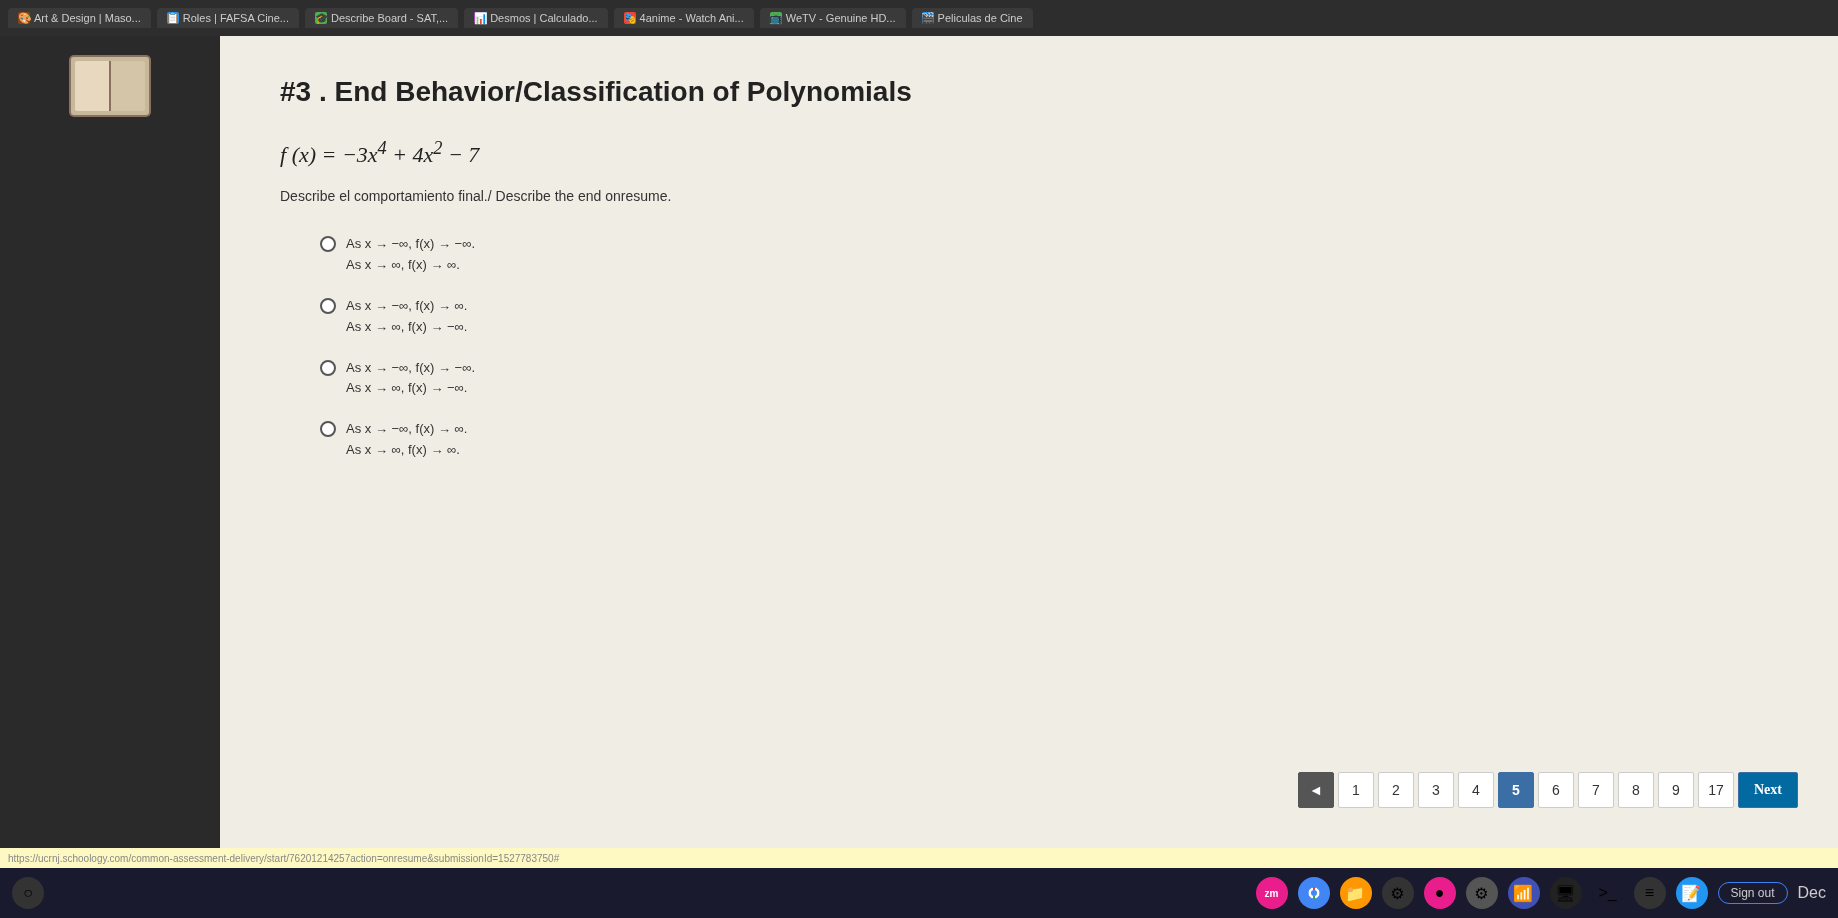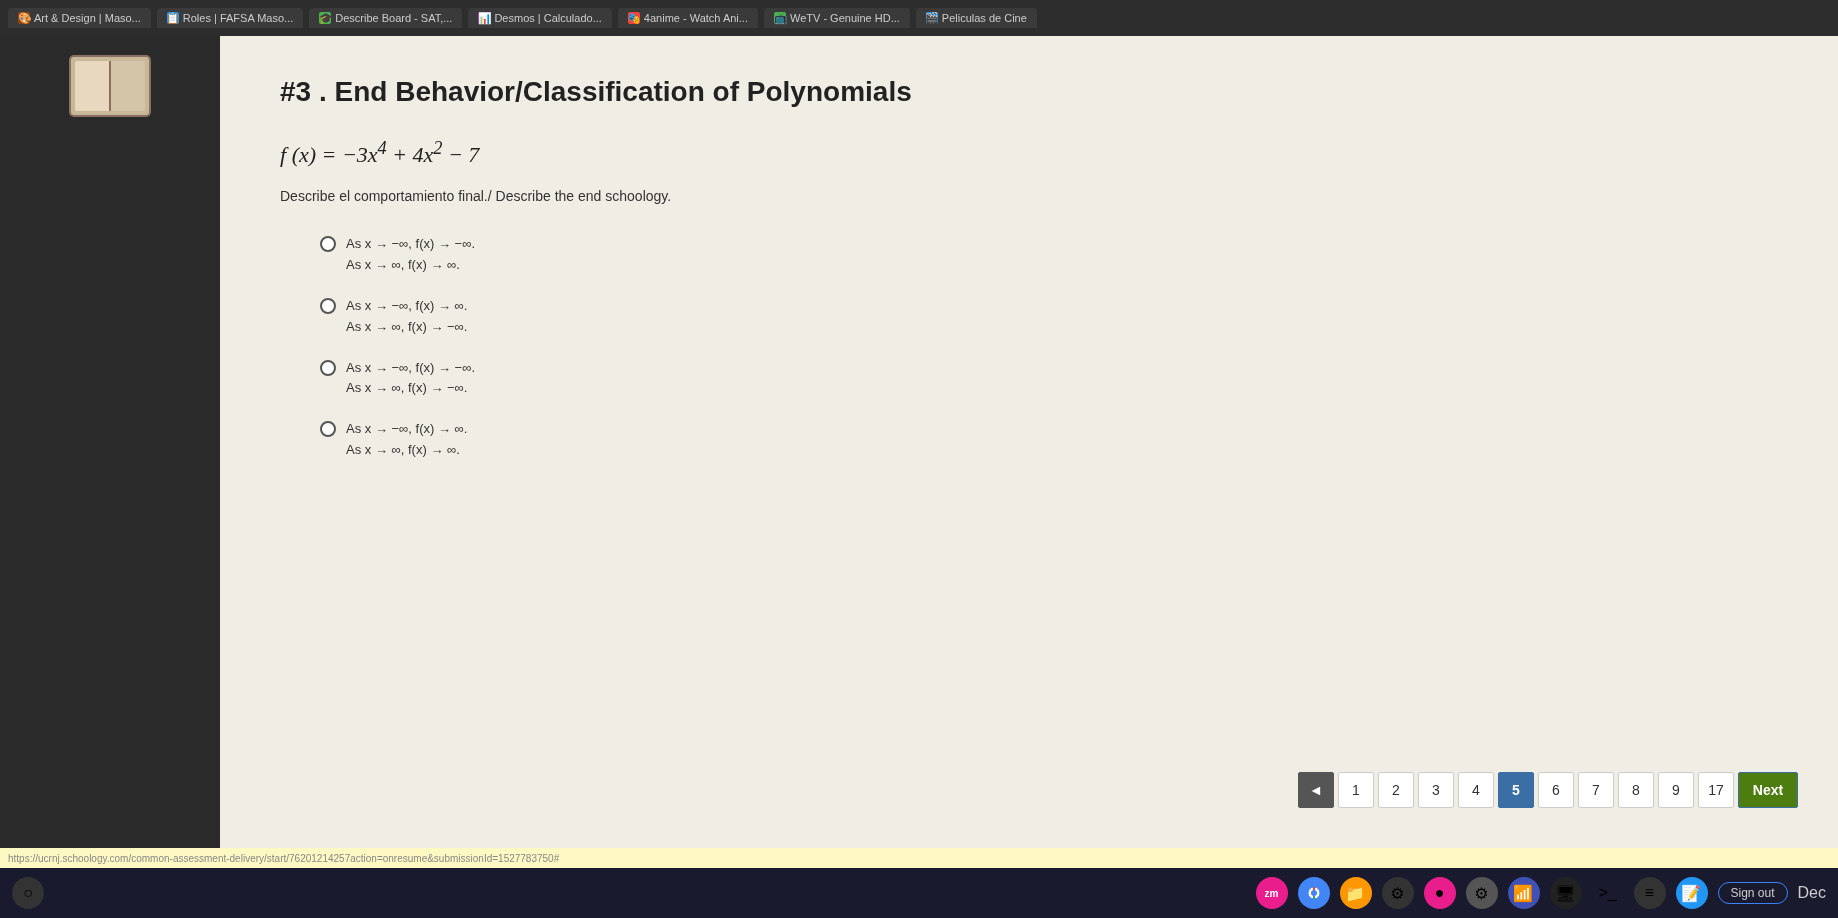--- a/index.html
+++ b/index.html
@@ -155,25 +155,26 @@
     }
 
     .page-btn.active {
       background: #3a6ea5;
       color: white;
       border-color: #3a6ea5;
       font-weight: bold;
     }
 
     .page-btn.next-btn {
-      background: #4d7c0f;
+      background: #0369a1;
       color: white;
       border-color: #3a6ea5;
       min-width: 60px;
       font-weight: bold;
+      font-family: Liberation Serif, serif;
     }
 
     .page-btn.prev-btn {
       background: #555;
       color: white;
       border-color: #555;
     }
 
     
     .taskbar {
@@ -233,21 +234,21 @@
 </head>
 <body>
 
 <div class="browser-bar">
   <div class="browser-tab">
     <span class="tab-favicon" style="background:#8B4513;">🎨</span>
     <span>Art &amp; Design | Maso...</span>
   </div>
   <div class="browser-tab">
     <span class="tab-favicon" style="background:#2196F3;">📋</span>
-    <span>Roles | FAFSA Maso...</span>
+    <span>Roles | FAFSA Cine...</span>
   </div>
   <div class="browser-tab">
     <span class="tab-favicon" style="background:#4CAF50;">🎓</span>
     <span>Describe Board - SAT,...</span>
   </div>
   <div class="browser-tab">
     <span class="tab-favicon" style="background:#9C27B0;">📊</span>
     <span>Desmos | Calculado...</span>
   </div>
   <div class="browser-tab">
@@ -284,21 +285,21 @@
       <span>. </span>
       <span>End Behavior/Classification of Polynomials</span>
     </div>
 
     <div class="formula-container">
       <span class="math-formula">
         <i>f</i> (<i>x</i>) = −3<i>x</i><sup>4</sup> + 4<i>x</i><sup>2</sup> − 7
       </span>
     </div>
 
-    <div class="description">Describe el comportamiento final./ Describe the end schoology.</div>
+    <div class="description">Describe el comportamiento final./ Describe the end onresume.</div>
 
     <div class="options-container">
 
       <div class="option-item">
         <div class="radio-btn"></div>
         <div class="option-text">
           <span>As x → −∞, f(x) → −∞.</span>
           <span>As x → ∞, f(x) → ∞.</span>
         </div>
       </div>

